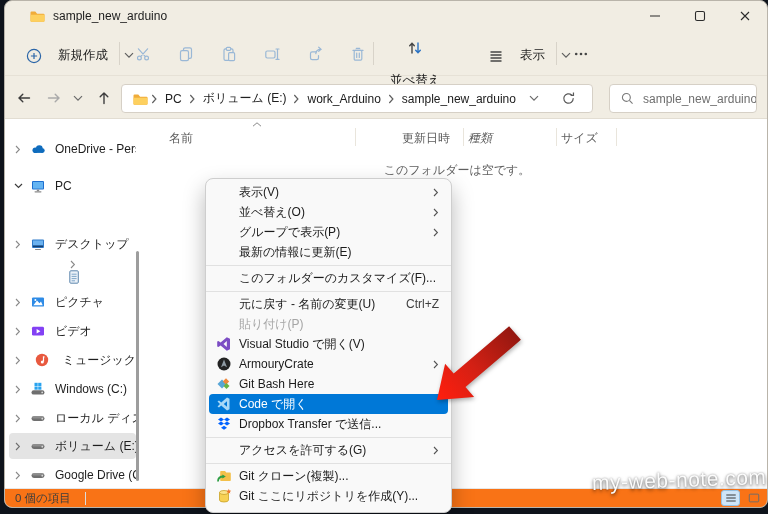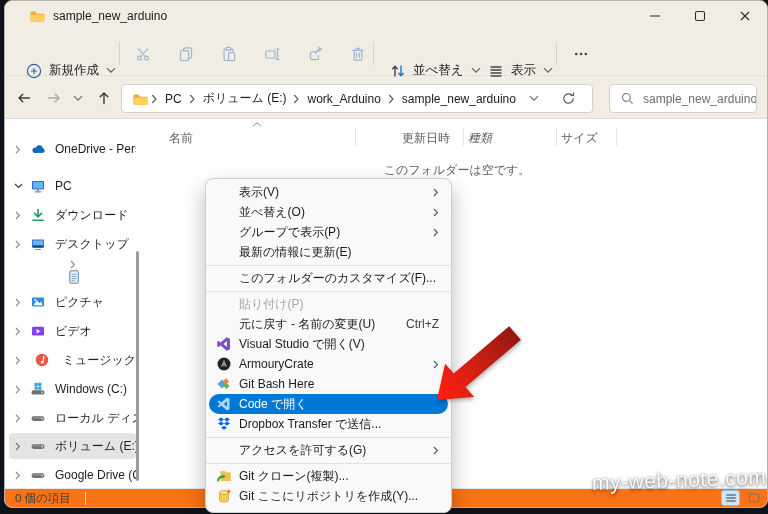--- a/index.html
+++ b/index.html
@@ -20,21 +20,21 @@
 
   
   .titlebar { position:absolute; left:0; top:0; right:0; height:30px; display:flex; align-items:center; }
   .titlebar .ticon { margin-left:24px; }
   .titlebar .ttext { margin-left:8px; font-size:12px; color:#1c1c1c; }
   .wctrl { position:absolute; right:0; top:0; height:30px; display:flex; }
   .wbtn { width:45px; height:30px; display:flex; align-items:center; justify-content:center; }
 
   
   .toolbar { position:absolute; left:0; top:30px; right:0; height:45px; border-bottom:1px solid #e6e1d6; }
-  .tbtn { position:absolute; top:24px; height:31px; display:flex; align-items:center; gap:7px;
+  .tbtn { position:absolute; top:9px; height:31px; display:flex; align-items:center; gap:16px;
           padding:0 9px; border-radius:4px; color:#1b1b1b; font-size:12.5px; }
   .tsep { position:absolute; top:11px; width:1px; height:23px; background:#d8d3c9; }
   .ticonbtn { position:absolute; top:7px; width:36px; height:31px; display:flex; align-items:center; justify-content:center; border-radius:4px; }
   .chevdn { width:10px; height:7px; }
 
   
   .addrrow { position:absolute; left:0; top:75px; right:0; height:43px; border-bottom:1px solid #e2ddd2; }
   .navbtn { position:absolute; top:9px; width:26px; height:26px; display:flex; align-items:center; justify-content:center; border-radius:4px; }
   .addrbox { position:absolute; left:116px; top:8px; width:472px; height:29px; background:#fff;
              border:1px solid #d6d0c6; border-radius:4px; display:flex; align-items:center; padding-left:10px; }
@@ -77,21 +77,21 @@
   .cmenu { position:absolute; left:205px; top:178px; width:247px; z-index:10;
            background:#f9f9f9; border:1px solid #cecece; border-radius:8px;
            box-shadow:0 10px 22px rgba(0,0,0,.28); padding:3px 0 6px 0; }
   .mi { position:relative; height:20px; display:flex; align-items:center;
         padding:0 12px 0 33px; font-size:12px; color:#1b1b1b; }
   .mi-ico { position:absolute; left:10px; top:2px; width:16px; height:16px; }
   .mi-label { white-space:nowrap; }
   .mi-sc { margin-left:auto; color:#3f3f3f; }
   .mi .sub { margin-left:auto; }
   .mi.dis { color:#a6a6a6; }
-  .mi.sel { background:#0078d7; color:#fff; margin:0 3px; padding:0 9px 0 30px; border-radius:10px; }
+  .mi.sel { background:#0078d7; color:#fff; margin:0 3px; padding:0 9px 0 30px; border-radius:4px; }
   .mi.sel .mi-ico { left:7px; }
   .msep { height:1px; background:#e1e1e1; margin:2.5px 0; }
 
   
   .watermark { position:absolute; left:592px; top:468px; z-index:5; font-size:21px; color:#fbfbfb;
                letter-spacing:.5px; transform:rotate(-2deg);
                text-shadow:0 2px 4px rgba(0,0,0,.55), 0 0 2px rgba(0,0,0,.35); }
 
   
   .arrow-overlay { position:absolute; left:0; top:0; z-index:20; pointer-events:none; }
@@ -192,21 +192,21 @@
       <span>
           <svg width="16" height="16" viewBox="0 0 16 16" stroke="#9ab8d6" stroke-width="1.2" fill="none" stroke-linecap="round">
             <path d="M3 4.4h10M6.3 2.4h3.4"></path>
             <rect x="4.2" y="4.4" width="7.6" height="9.8" rx="1.2"></rect>
             <path d="M6.7 7v4.4M9.3 7v4.4"></path>
           </svg>
         </span>
     </div>
 
     <div class="tsep" style="left:368px;"></div>
-    <div class="tbtn" style="left:376px;">
+    <div class="tbtn" style="left:376px;flex-direction:column;">
       <span>
           <svg width="16" height="16" viewBox="0 0 16 16" fill="none" stroke-width="1.4" stroke-linecap="round">
             <path d="M5 13V3.4M2.7 5.7L5 3.3l2.3 2.4" stroke="#454545"></path>
             <path d="M11 3v9.6M8.7 10.3l2.3 2.4 2.3-2.4" stroke="#2a72c3"></path>
           </svg>
         </span>
       <span>並べ替え</span>
       <span class="chevdn">
           <svg width="10" height="7" viewBox="0 0 10 7">
             <path d="M1 1.2l4 4 4-4" stroke="#5f5f5f" stroke-width="1.2" fill="none"></path>
@@ -342,35 +342,20 @@
           </span>
         <span class="sb-ico">
             <svg width="16" height="16" viewBox="0 0 16 16">
               <rect x="2" y="3" width="12" height="8.6" rx="1" fill="#1e6fd0"></rect>
               <rect x="3" y="4" width="10" height="6.6" fill="#64b4f2"></rect>
               <rect x="6.8" y="11.6" width="2.4" height="1.6" fill="#8a8a8a"></rect>
               <rect x="4.5" y="13.2" width="7" height="1.2" rx=".6" fill="#8a8a8a"></rect>
             </svg>
           </span>
         <span class="sb-label">PC</span>
-      </div>
-      <div class="sb-row" style="top:83px;">
-        <span class="sb-chev">
-            <svg width="6" height="9" viewBox="0 0 6 9">
-              <path d="M1 1l3.4 3.5L1 8" stroke="#8a8a8a" stroke-width="1.1" fill="none"></path>
-            </svg>
-          </span>
-        <span class="sb-ico">
-            <svg width="16" height="16" viewBox="0 0 16 16" stroke="#1f9d55" stroke-width="1.6" fill="none" stroke-linecap="round">
-              <path d="M8 2.5v7"></path>
-              <path d="M4.6 6.4L8 9.8l3.4-3.4"></path>
-              <path d="M2.8 13.2h10.4"></path>
-            </svg>
-          </span>
-        <span class="sb-label">ダウンロード</span>
       </div>
       <div class="sb-row" style="top:112px;">
         <span class="sb-chev">
             <svg width="6" height="9" viewBox="0 0 6 9">
               <path d="M1 1l3.4 3.5L1 8" stroke="#8a8a8a" stroke-width="1.1" fill="none"></path>
             </svg>
           </span>
         <span class="sb-ico">
             <svg width="16" height="16" viewBox="0 0 16 16">
               <rect x="2" y="3.5" width="12" height="8.6" rx="1" fill="#2f7ac9"></rect>
@@ -570,26 +555,26 @@
       </span>
   </div>
   <div class="mi">
     <span class="mi-label">最新の情報に更新(E)</span>
   </div>
   <div class="msep"></div>
   <div class="mi">
     <span class="mi-label">このフォルダーのカスタマイズ(F)...</span>
   </div>
   <div class="msep"></div>
+  <div class="mi">
+    <span class="mi-label">元に戻す - 名前の変更(U)</span>
+    <span class="mi-sc">Ctrl+Z</span>
+  </div>
   <div class="mi dis">
     <span class="mi-label">貼り付け(P)</span>
-  </div>
-  <div class="mi">
-    <span class="mi-label">元に戻す - 名前の変更(U)</span>
-    <span class="mi-sc">Ctrl+Z</span>
   </div>
   <div class="mi">
     <span class="mi-ico">
         <svg width="16" height="16" viewBox="0 0 16 16">
           <path d="M10.8 1.2L14 2.8v10.4l-3.2 1.6-6.2-5.4-2.2 1.7-1.2-.7V5.6l1.2-.7 2.2 1.7z" fill="#7c4dc4"></path>
           <path d="M10.8 5L7.5 8l3.3 3z" fill="#f9f9f9"></path>
         </svg>
       </span>
     <span class="mi-label">Visual Studio で開く(V)</span>
   </div>

